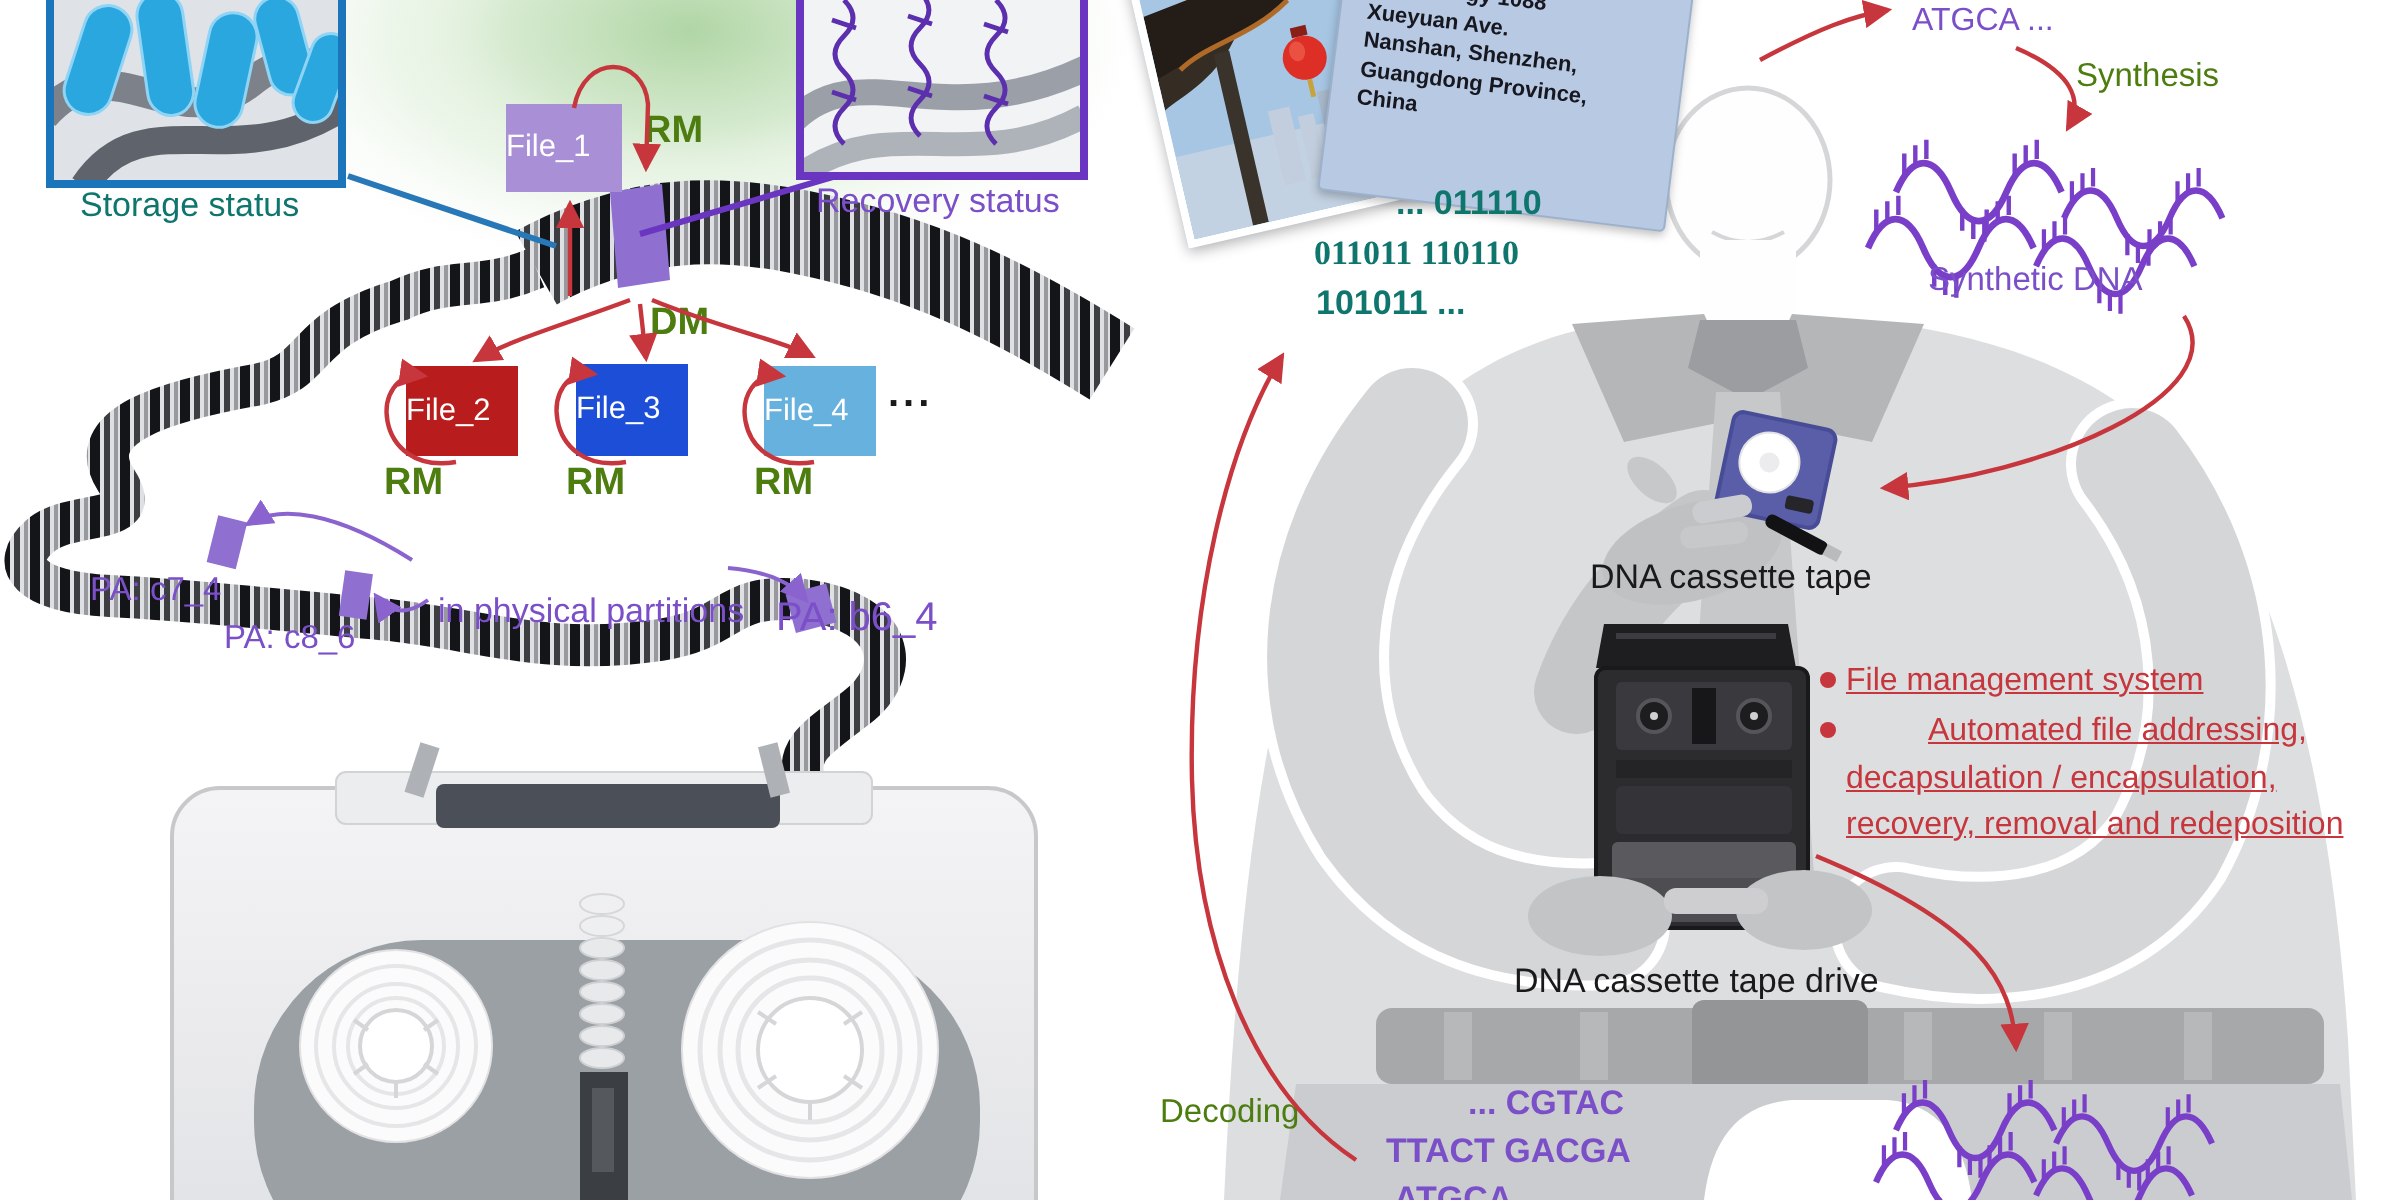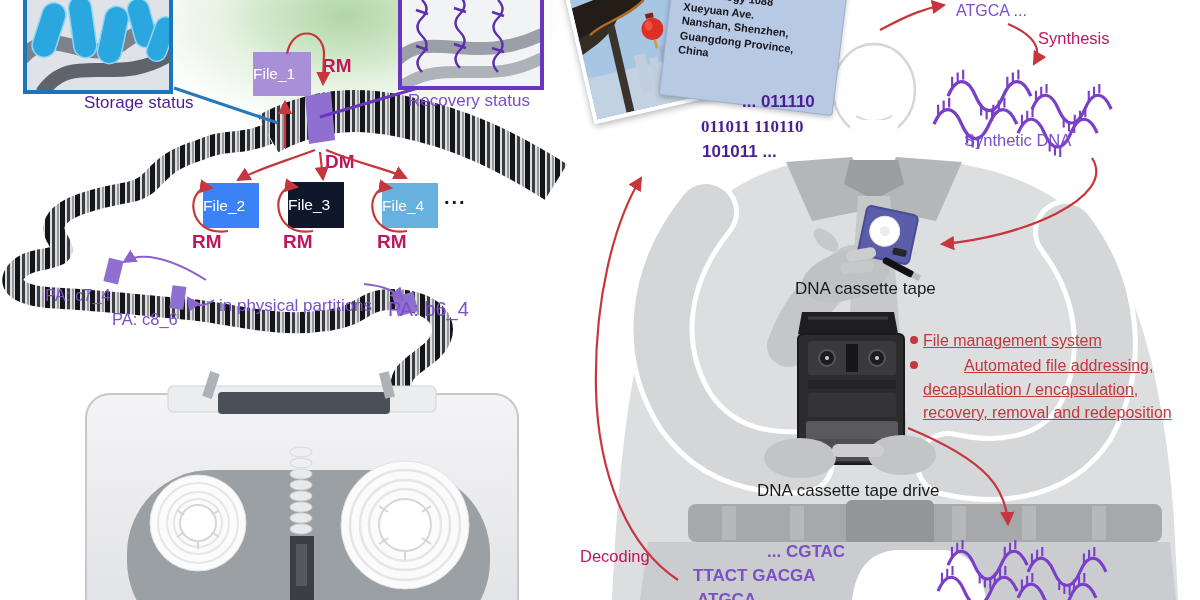--- a/index.html
+++ b/index.html
@@ -2,23 +2,23 @@
 <html><head>
 <meta charset="utf-8">
 <style>
   html,body{margin:0;padding:0;background:#fff;}
   #canvas{position:relative;width:1200px;height:600px;overflow:hidden;background:#fff;
           font-family:"Liberation Sans",sans-serif;}
   svg{position:absolute;left:0;top:0;}
   #scene{z-index:0;}
   #arrows{z-index:3;pointer-events:none;}
   .lbl{position:absolute;z-index:2;white-space:nowrap;}
-  .blue{color:#4c1d95;margin-left:44px;}
+  .blue{color:#0f766e;}
   .purple{color:#7a4fc8;}
-  .red{color:#be185d;}
+  .red{color:#4d7c0f;}
   .black{color:#1a1a1a;}
   .bold{font-weight:bold;}
   .filebox{position:absolute;z-index:2;display:flex;align-items:center;justify-content:flex-start;
            color:#fff;font-size:15.5px;}
   .frame{position:absolute;z-index:2;overflow:hidden;}
   .photo{position:absolute;z-index:2;border:4px solid #fff;box-shadow:0 2px 7px rgba(0,0,0,.3);
          transform:rotate(-13deg);overflow:hidden;background:#a6c6e4;}
   .card{position:absolute;z-index:2;background:#b7c9e3;border:1px solid #9db1cd;
         box-shadow:0 2px 5px rgba(0,0,0,.25);transform:rotate(7deg);border-radius:3px;
         padding:18px 10px 0 13px;font-size:11px;font-weight:bold;color:#17171f;line-height:14.5px;}
@@ -243,24 +243,24 @@
   <div>Technology 1088</div>
   <div>Xueyuan Ave.</div>
   <div>Nanshan, Shenzhen,</div>
   <div>Guangdong Province,</div>
   <div>China</div>
 </div>
 
 <div class="filebox" style="left:253px;top:52px;width:58px;height:44px;background:#a88fd6;">
   <span>File_1</span>
     </div>
-<div class="filebox" style="left:203px;top:183px;width:56px;height:45px;background:#3b82f6;">
+<div class="filebox" style="left:203px;top:183px;width:56px;height:45px;background:#b91c1c;">
   <span>File_2</span>
     </div>
-<div class="filebox" style="left:288px;top:182px;width:56px;height:46px;background:#0f172a;">
+<div class="filebox" style="left:288px;top:182px;width:56px;height:46px;background:#1d4ed8;">
   <span>File_3</span>
     </div>
 <div class="filebox" style="left:382px;top:183px;width:56px;height:45px;background:#66b1de;">
   <span>File_4</span>
     </div>
 <div class="lbl black bold" style="left:444px;top:186px;font-size:20px;letter-spacing:2px;">...</div>
 
 <div class="lbl blue" style="left:40px;top:93px;font-size:17px;">Storage status</div>
 <div class="lbl purple" style="left:408px;top:91px;font-size:17px;">Recovery status</div>
 <div class="lbl red bold" style="left:322px;top:55px;font-size:19px;">RM</div>
@@ -281,21 +281,21 @@
 <div class="lbl purple" style="left:964px;top:131px;font-size:16.5px;">Synthetic DNA</div>
 <div class="lbl black" style="left:795px;top:279px;font-size:17px;">DNA cassette tape</div>
 <span class="bdot" style="left:910px;top:336px;"></span>
 <span class="bdot" style="left:910px;top:361px;"></span>
 <div class="feat" style="left:923px;top:329px;">File management system</div>
 <div class="feat" style="left:964px;top:354px;">Automated file addressing,</div>
 <div class="feat" style="left:923px;top:378px;">decapsulation / encapsulation,</div>
 <div class="feat" style="left:923px;top:401px;">recovery, removal and redeposition</div>
 <div class="lbl black" style="left:757px;top:481px;font-size:17px;">DNA cassette tape drive</div>
 <div class="lbl red" style="left:580px;top:547px;font-size:16.5px;">Decoding</div>
-<div class="lbl purple bold" style="left:734px;top:542px;font-size:17px;margin-left:33px;">... CGTAC</div>
+<div class="lbl purple bold" style="left:734px;top:542px;font-size:17px;">... CGTAC</div>
 <div class="lbl purple bold" style="left:693px;top:566px;font-size:17px;">TTACT GACGA</div>
 <div class="lbl purple bold" style="left:697px;top:590px;font-size:17px;">ATGCA</div>
 
 <svg id="arrows" width="1200" height="600" viewBox="0 0 1200 600">
   <defs>
     <marker id="ar" viewBox="0 0 10 10" refX="8.5" refY="5" markerWidth="6.5" markerHeight="6.5" orient="auto-start-reverse">
       <path d="M0,0 L10,5 L0,10 z" fill="#c6363c"></path>
         </marker>
     <marker id="ap" viewBox="0 0 10 10" refX="8.5" refY="5" markerWidth="7" markerHeight="7" orient="auto-start-reverse">
       <path d="M0,0 L10,5 L0,10 z" fill="#8a63cf"></path>

